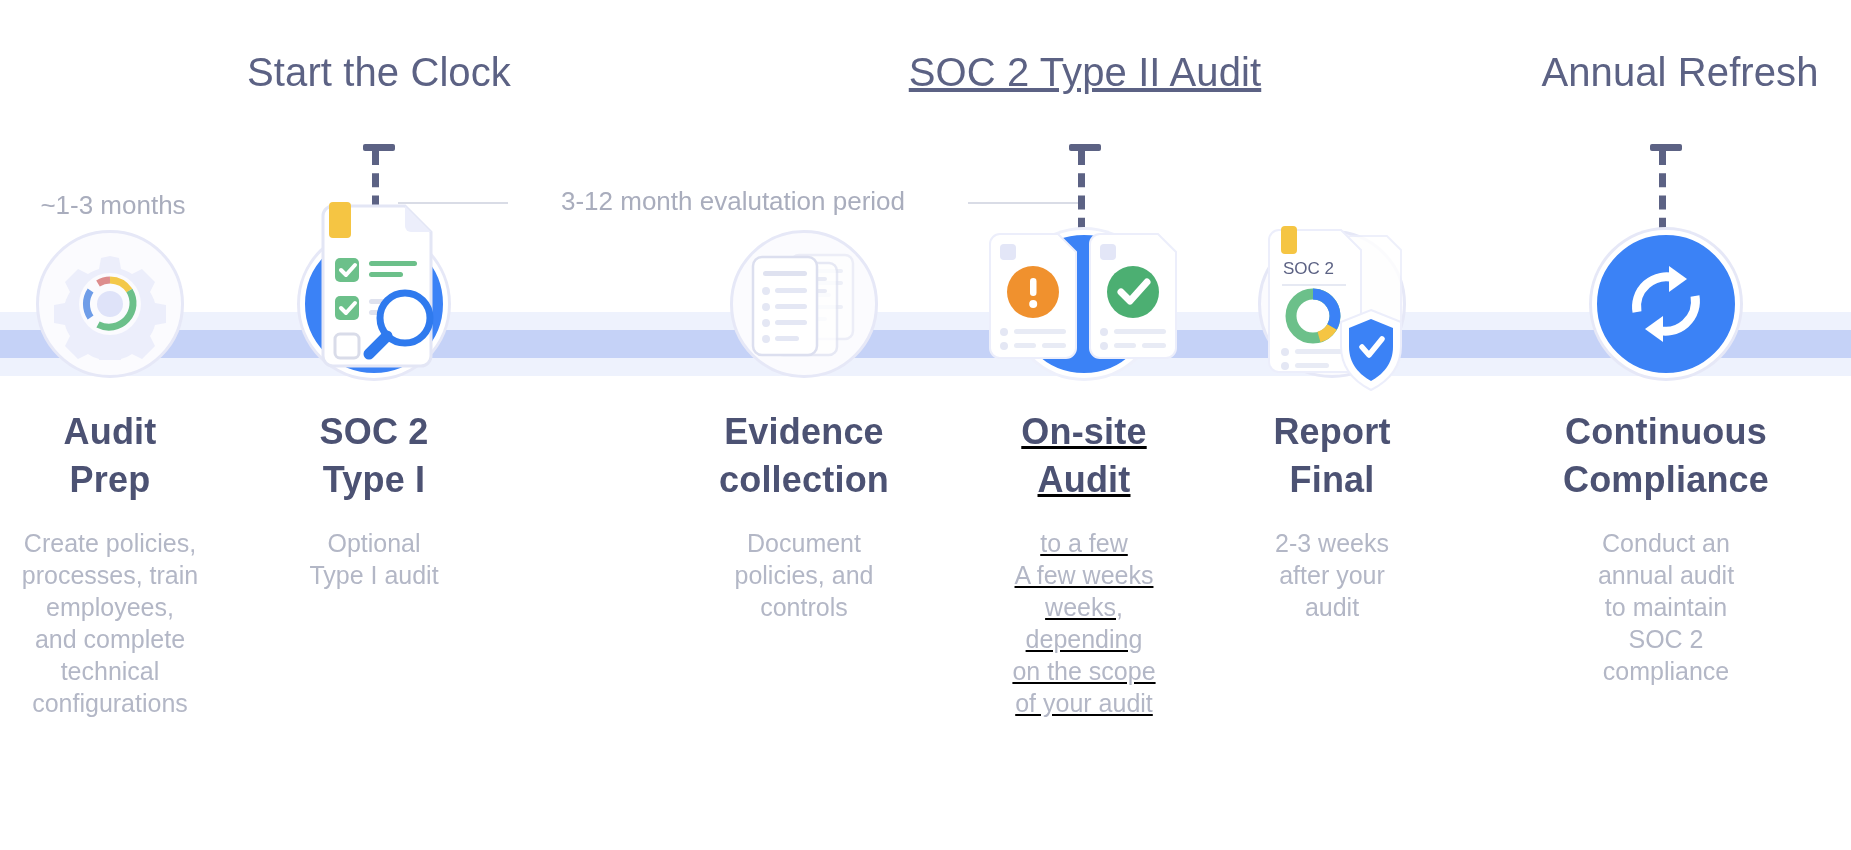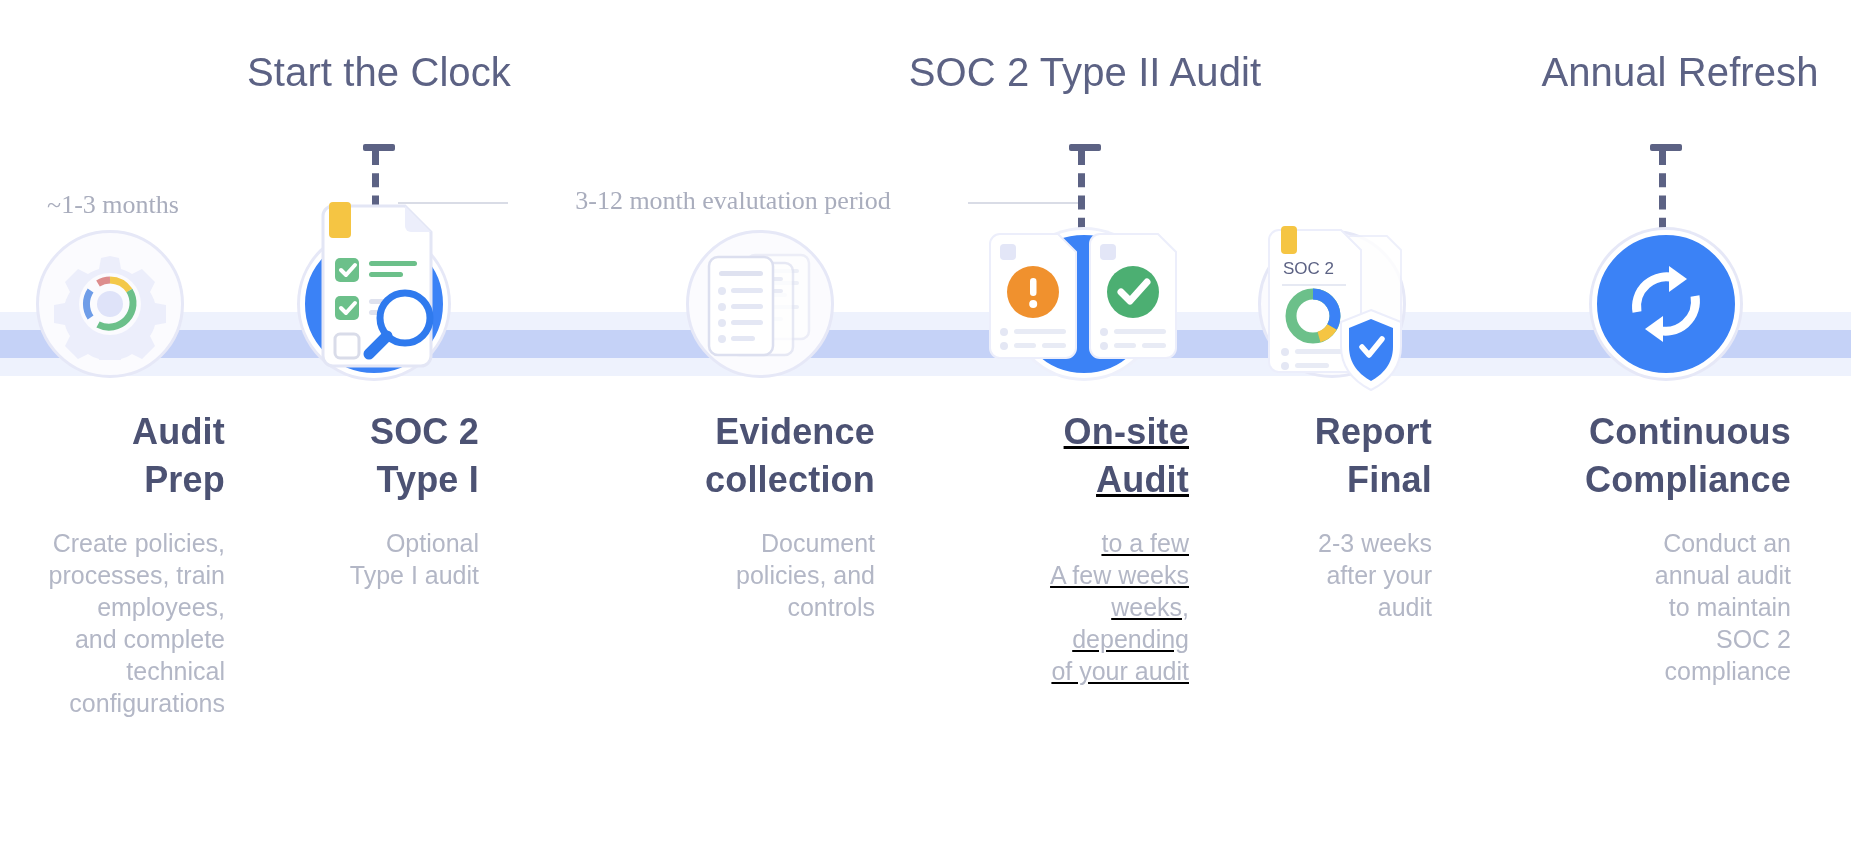--- a/index.html
+++ b/index.html
@@ -76,34 +76,33 @@
     border-left: 7px dashed #5c6284;
   }
 
   
   .duration {
     position: absolute;
     color: #a9adbd;
     font-size: 26px;
     white-space: nowrap;
     transform: translateX(-50%);
-    font-family: Liberation Serif, serif;
   }
   .eval-line {
     position: absolute;
     height: 2px;
     background: #d9dce6;
   }
 
   
   .step {
     position: absolute;
     top: 228px;
     transform: translateX(-50%);
-    text-align: right;
+    text-align: center;
   }
   .step-icon-wrap {
     position: relative;
     width: 152px;
     height: 152px;
     margin: 0 auto;
   }
   .step-title {
     margin-top: 28px;
     color: #4c5273;
@@ -163,21 +162,21 @@
 </style>
 </head>
 <body>
 
 <div id="canvas">
 
   <div class="rail-outer"></div>
   <div class="rail-inner"></div>
 
   <div class="phase-title" style="left:379px;">Start the Clock</div>
-  <div class="phase-title" style="left:1085px;">SOC 2 Type II Audit</div>
+  <div class="phase-title" style="left:1085px;text-decoration:underline;">SOC 2 Type II Audit</div>
   <div class="phase-title" style="left:1680px;">Annual Refresh</div>
 
   <div class="dropper" style="left:379px; top:144px; height:110px;">
     <div class="cap"></div>
     <div class="stem" style="height:103px;"></div>
   </div>
   <div class="dropper" style="left:1085px; top:144px; height:110px;">
     <div class="cap"></div>
     <div class="stem" style="height:103px;"></div>
   </div>
@@ -254,21 +253,21 @@
     <div class="step-title">
       <div>SOC 2</div>
       <div>Type I</div>
     </div>
     <div class="step-desc">
       <div>Optional</div>
       <div>Type I audit</div>
     </div>
   </div>
 
-  <div class="step" style="left:760px; width:230px;">
+  <div class="step" style="left:804px; width:230px;">
     <div class="step-icon-wrap">
       <div class="medallion ghost"></div>
       <svg class="icon-svg" width="150" height="150" viewBox="0 0 150 150">
         <g opacity="0.55">
           <rect x="62" y="26" width="62" height="84" rx="8" fill="#ffffff" stroke="#e0e3f2" stroke-width="2.5"></rect>
           <rect x="72" y="40" width="42" height="4" rx="2" fill="#e3e6f3"></rect>
           <rect x="72" y="52" width="42" height="4" rx="2" fill="#e3e6f3"></rect>
           <rect x="72" y="64" width="30" height="4" rx="2" fill="#e3e6f3"></rect>
           <rect x="72" y="76" width="42" height="4" rx="2" fill="#e3e6f3"></rect>
           <rect x="72" y="88" width="26" height="4" rx="2" fill="#e3e6f3"></rect>
@@ -337,20 +336,21 @@
     </div>
     <div class="step-title">
       <div>On-site</div>
       <div>Audit</div>
     </div>
     <div class="step-desc">
       <div>to a few</div>
       <div>A few weeks</div>
       <div>weeks,</div>
       <div>depending</div>
+      <div>on the scope</div>
       <div>of your audit</div>
     </div>
   </div>
 
   <div class="step" style="left:1332px; width:200px;">
     <div class="step-icon-wrap">
       <div class="medallion ghost"></div>
       <svg class="icon-svg icon-front" width="170" height="180" viewBox="0 0 170 180" style="top:50%;">
 
         <path d="M96 30 a8 8 0 0 1 8-8 h36 l14 14 v94 a8 8 0 0 1 -8 8 h-50 z" fill="#ffffff" stroke="#eceefb" stroke-width="2" opacity="0.85"></path>

